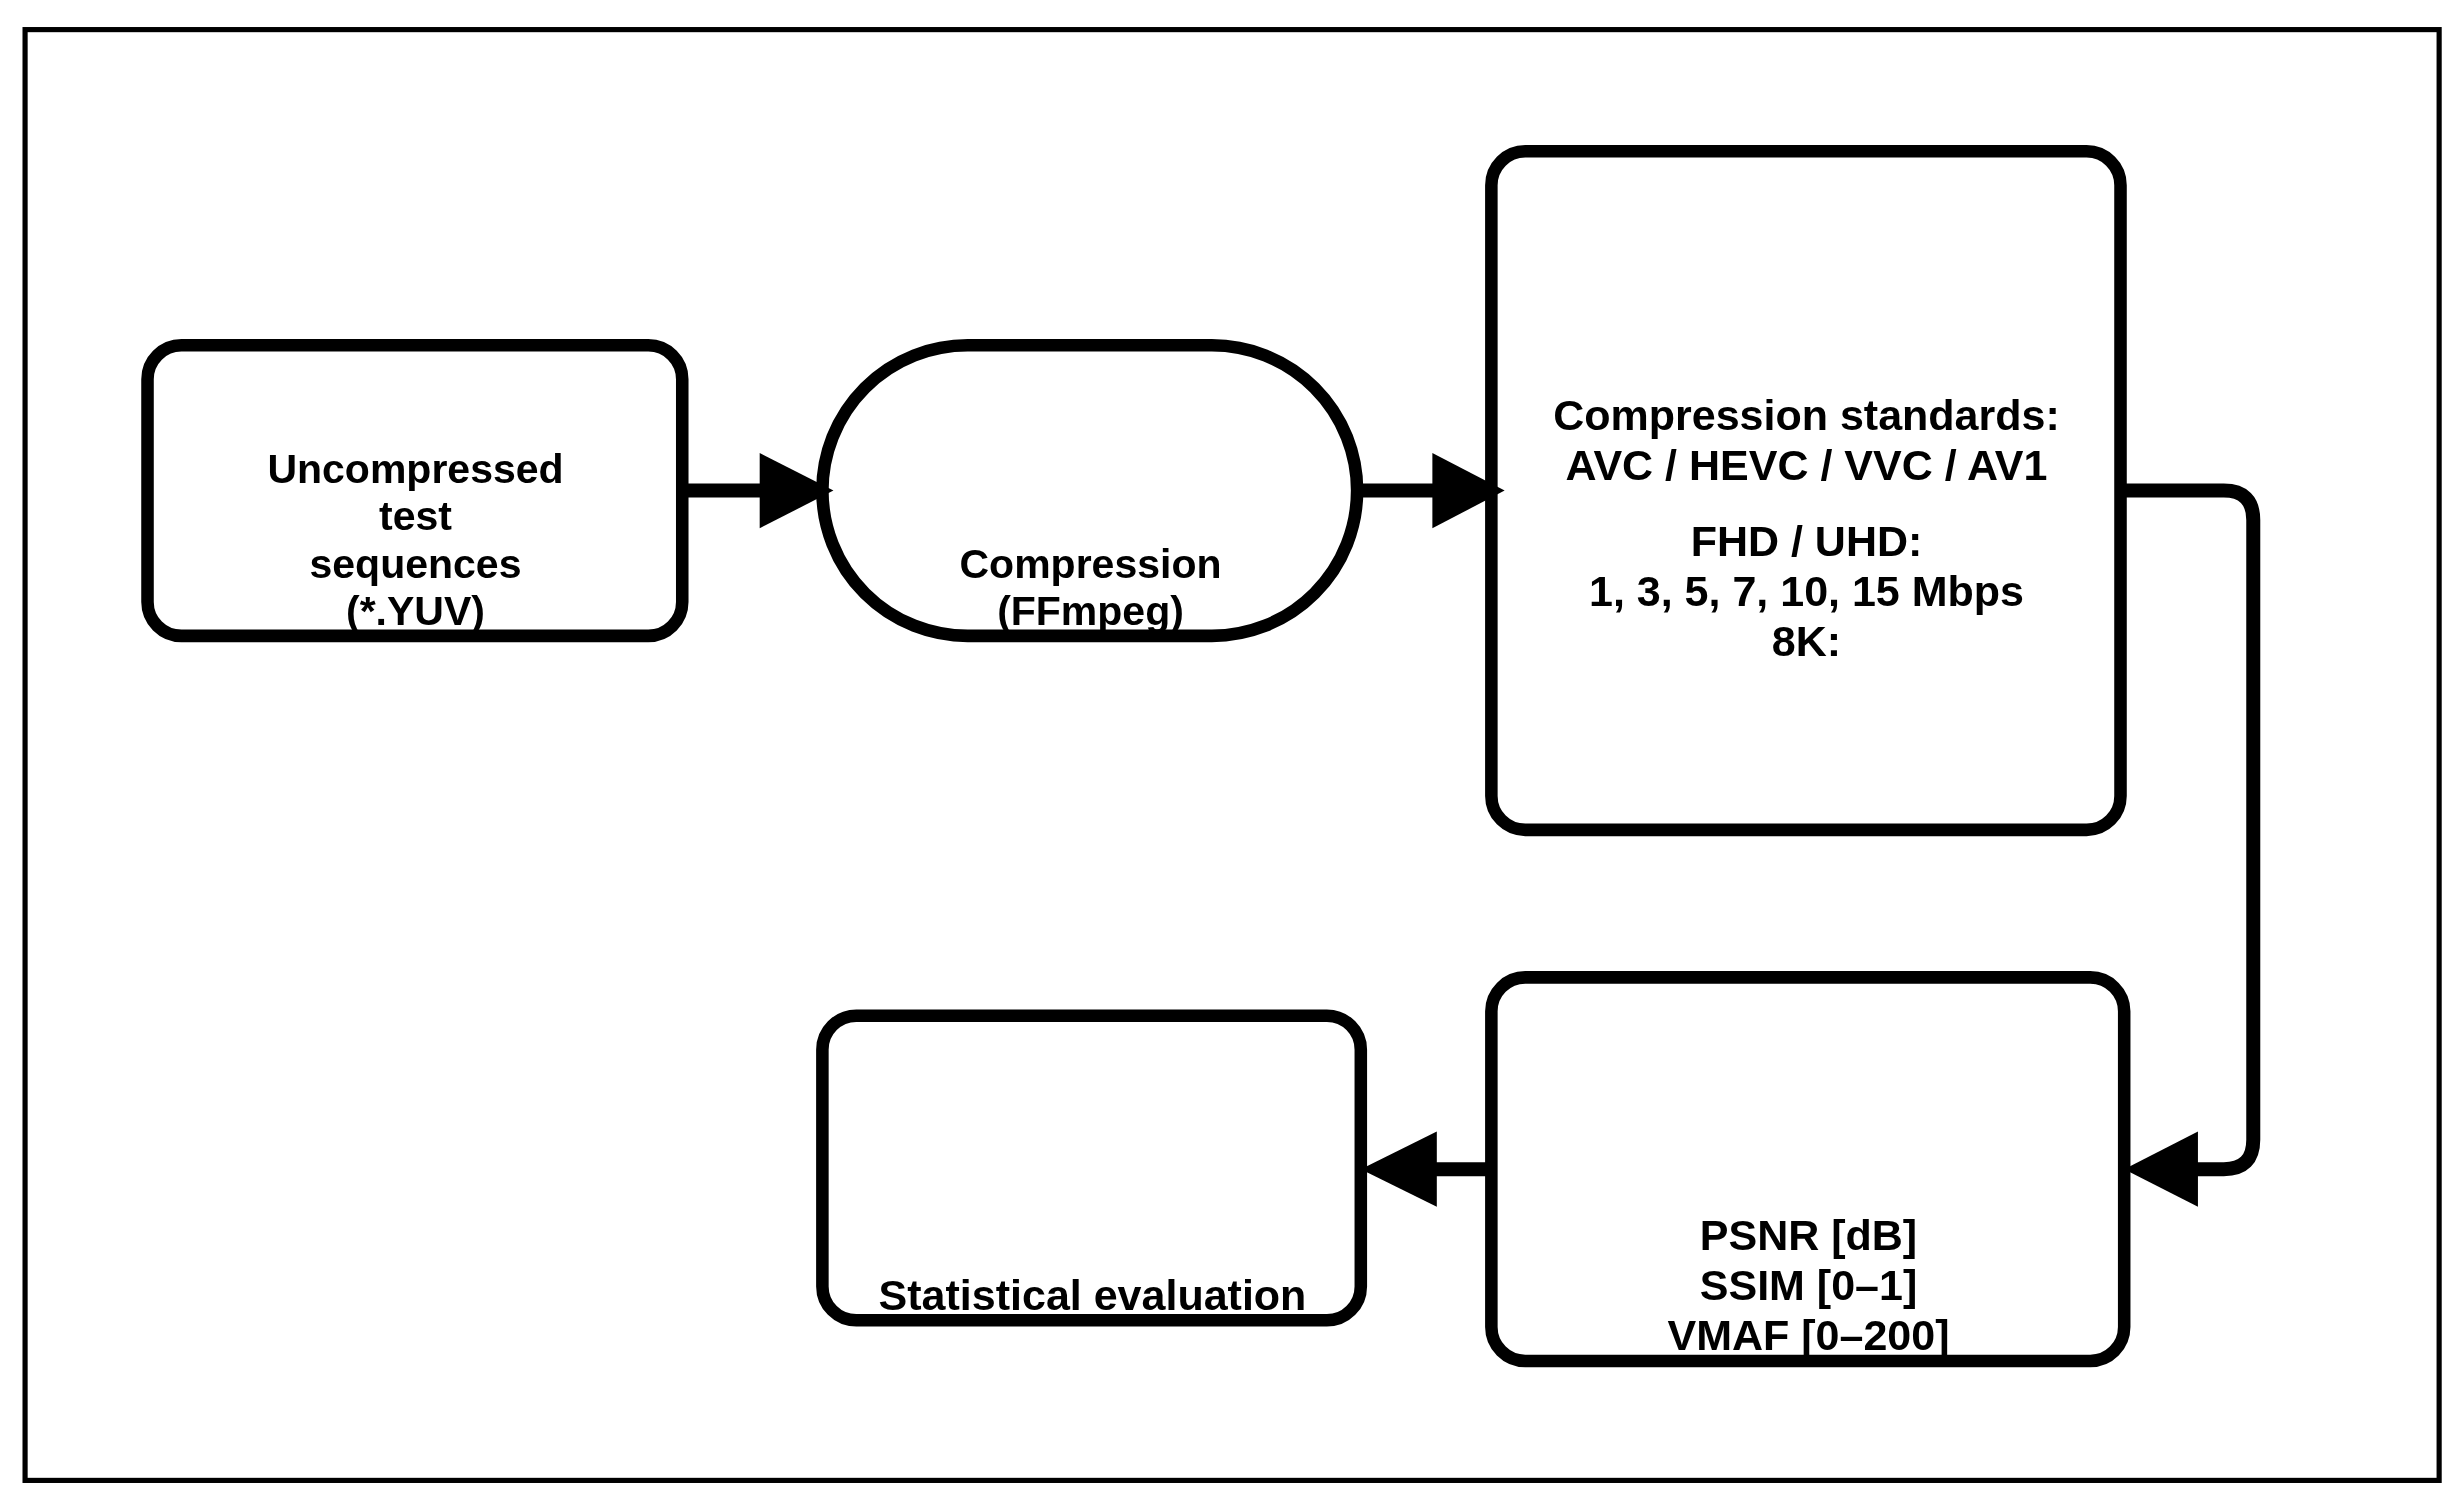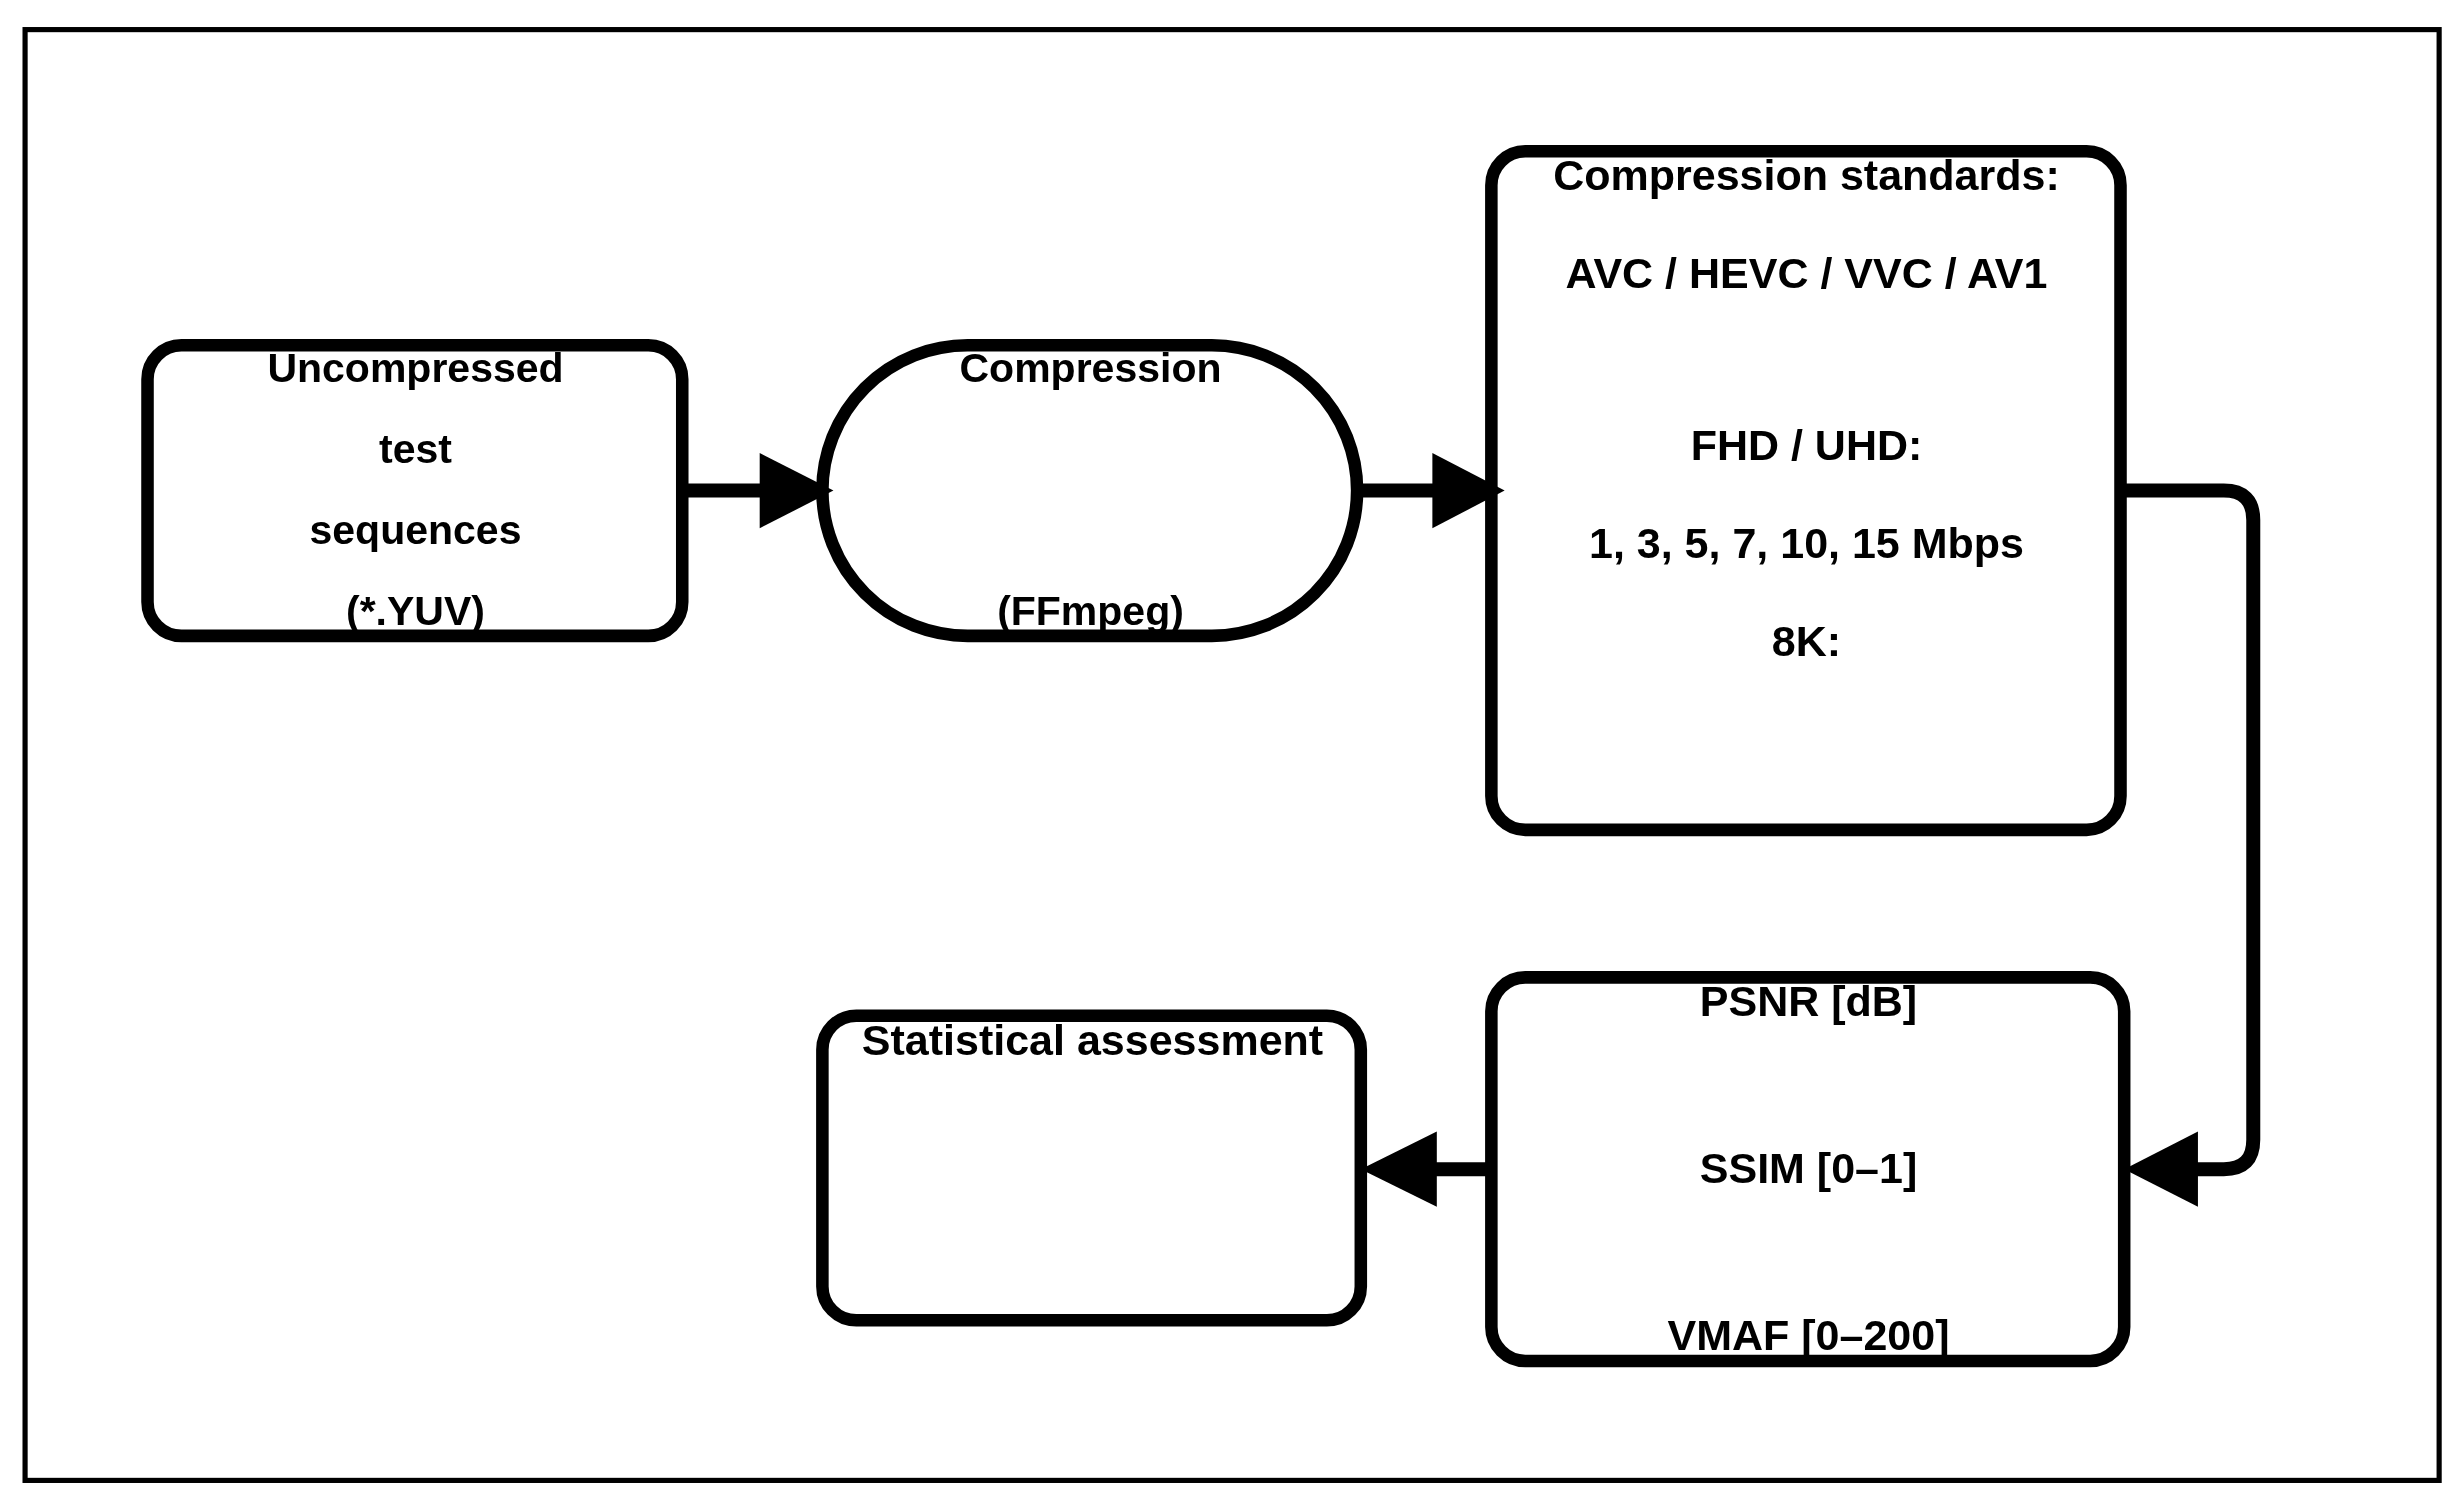--- a/index.html
+++ b/index.html
@@ -23,21 +23,21 @@
     left: 0;
     top: 0;
     width: 2462px;
     height: 1496px;
   }
   .node-label {
     position: absolute;
     display: flex;
     flex-direction: column;
     align-items: center;
-    justify-content: space-between;
+    justify-content: flex-end;
     text-align: center;
     color: #000000;
     font-weight: bold;
     line-height: 1.16;
     white-space: pre;
     pointer-events: none;
   }
   .node-label .line {
     display: block;
   }
@@ -112,17 +112,17 @@
     <span class="line">8K:</span>
   </div>
 
   <div class="node-label t-objective" style="left:1492px; top:977px; width:633px; height:384px;">
     <span class="line">PSNR [dB]</span>
     <span class="line">SSIM [0–1]</span>
     <span class="line">VMAF [0–200]</span>
   </div>
 
   <div class="node-label t-statistical" style="left:823px; top:1016px; width:539px; height:305px;">
-    <span class="line">Statistical assessment</span>
+    <span class="line">Statistical evaluation</span>
   </div>
 
 </div>
 
 
 </body></html>

